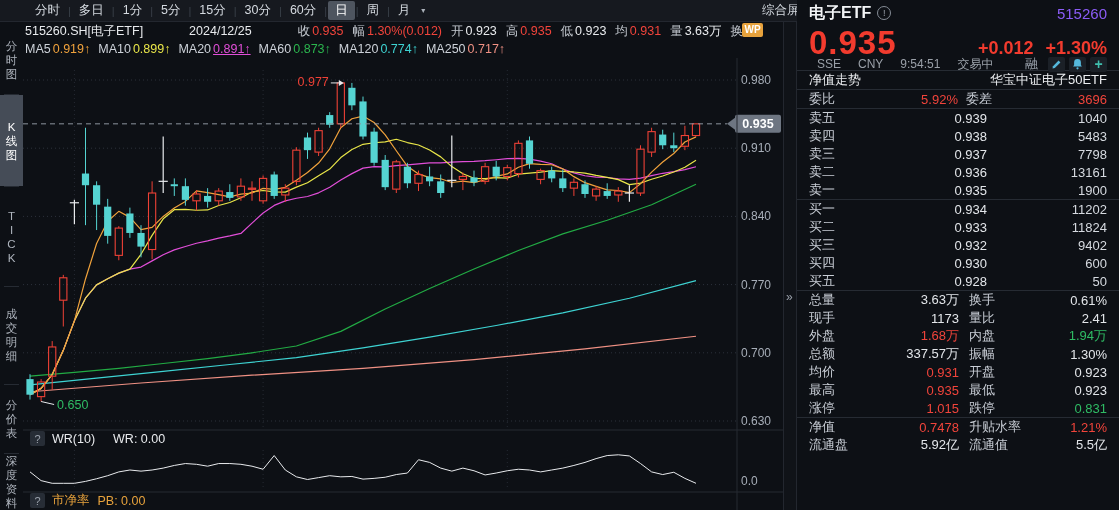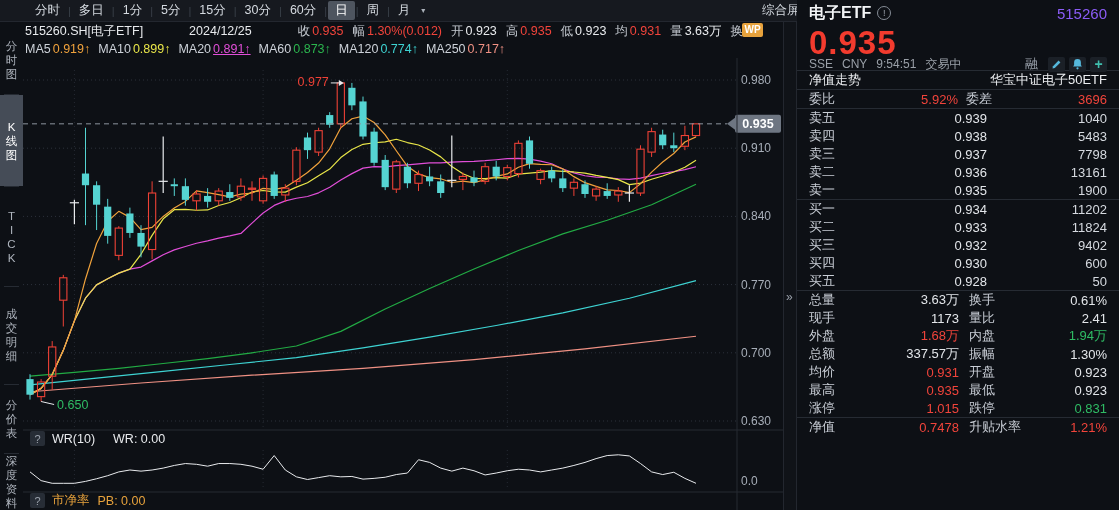--- a/index.html
+++ b/index.html
@@ -89,21 +89,21 @@
   .info-i {
     display:inline-flex; width:14px; height:14px; border:1px solid #858c96; border-radius:50%;
     color:#9aa1ab; font-size:9px; align-items:center; justify-content:center; margin-left:6px;
   }
   .qp-code { margin-left:auto; font-size:15px; color:#8b5cf6; }
   .qp-price-row { display:flex; align-items:baseline; height:32px; }
   .qp-price { font-size:33px; font-weight:bold; color:#f23b2e; letter-spacing:1px; }
   .qp-chg { margin-left:auto; font-size:18px; font-weight:bold; color:#f23b2e; }
   .qp-chg .pct { margin-left:12px; }
   .qp-sess-row { display:flex; align-items:center; height:16px; font-size:12px; color:#9aa0a8; }
-  .qp-sess-row .st { margin-right:9px; }
+  .qp-sess-row .st { margin-right:9px;margin-left:8px; }
   .qp-icons { margin-left:auto; display:flex; align-items:center; }
   .qp-icons .rong { color:#9aa1ab; font-size:13px; margin-right:6px; }
   .mini-ic { width:17px; height:15px; margin-left:4px; display:inline-flex; align-items:center; justify-content:center; background:#1b2027; border-radius:2px; }
   .hline { border-top:1px solid #262b33; }
   .qp-row { display:flex; align-items:center; height:18px; padding:0 12px; font-size:13px; }
   .qp-row .lab { color:#c9ced6; }
   .nav-row .lab { color:#eceef1; }
   .nav-row .fund { margin-left:auto; color:#eceef1; }
   .wb-row .val1 { margin-left:auto; } .wb-row .lab2 { margin-left:8px; }
   .wb-row .val2 { margin-left:auto; }
@@ -448,20 +448,23 @@
 
   <div class="qpanel">
     <div class="qp-head">
       <div class="qp-title-row">
         <span class="qp-name">电子ETF</span>
         <span class="info-i">!</span>
         <span class="qp-code">515260</span>
       </div>
       <div class="qp-price-row">
         <span class="qp-price">0.935</span>
+        <span class="qp-chg">
+          <span>+0.012</span><span class="pct">+1.30%</span>
+        </span>
       </div>
       <div class="qp-sess-row">
         <span class="st">SSE</span>
         <span class="st">CNY</span>
         <span class="st">9:54:51</span>
         <span class="st">交易中</span>
         <span class="qp-icons">
           <span class="rong">融</span>
           <span class="mini-ic">
             <svg width="11" height="11" viewBox="0 0 11 11">
@@ -593,15 +596,21 @@
           <span class="lab l2">跌停</span>
           <span class="v2" style="color: rgb(47, 188, 100);">0.831</span>
         </div>
         <div class="hline"></div>
         <div class="qp-row st-row">
           <span class="lab">净值</span>
           <span class="v1" style="color: rgb(241, 68, 59);">0.7478</span>
           <span class="lab l2">升贴水率</span>
           <span class="v2" style="color: rgb(241, 68, 59);">1.21%</span>
         </div>
+        <div class="qp-row st-row">
+          <span class="lab">流通盘</span>
+          <span class="v1" style="color: rgb(227, 230, 234);">5.92亿</span>
+          <span class="lab l2">流通值</span>
+          <span class="v2" style="color: rgb(227, 230, 234);">5.5亿</span>
+        </div>
       </div>
   </div>
 </div>
 
 </body></html>

